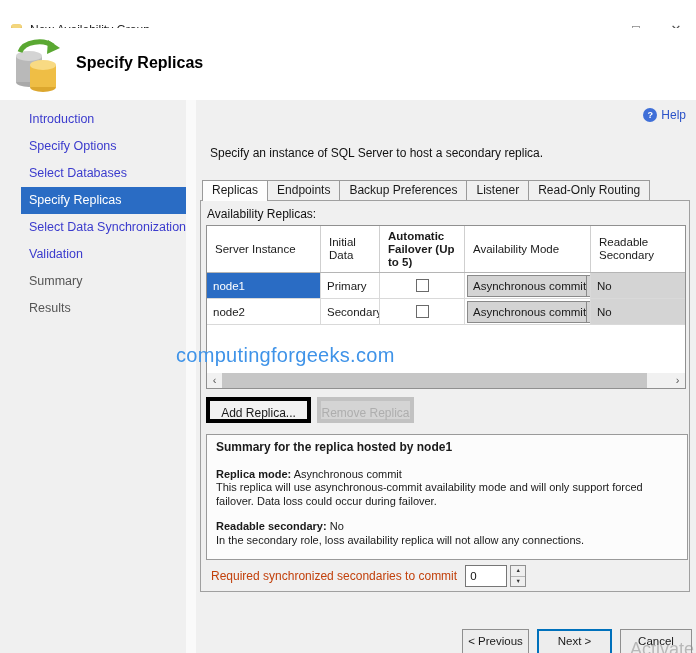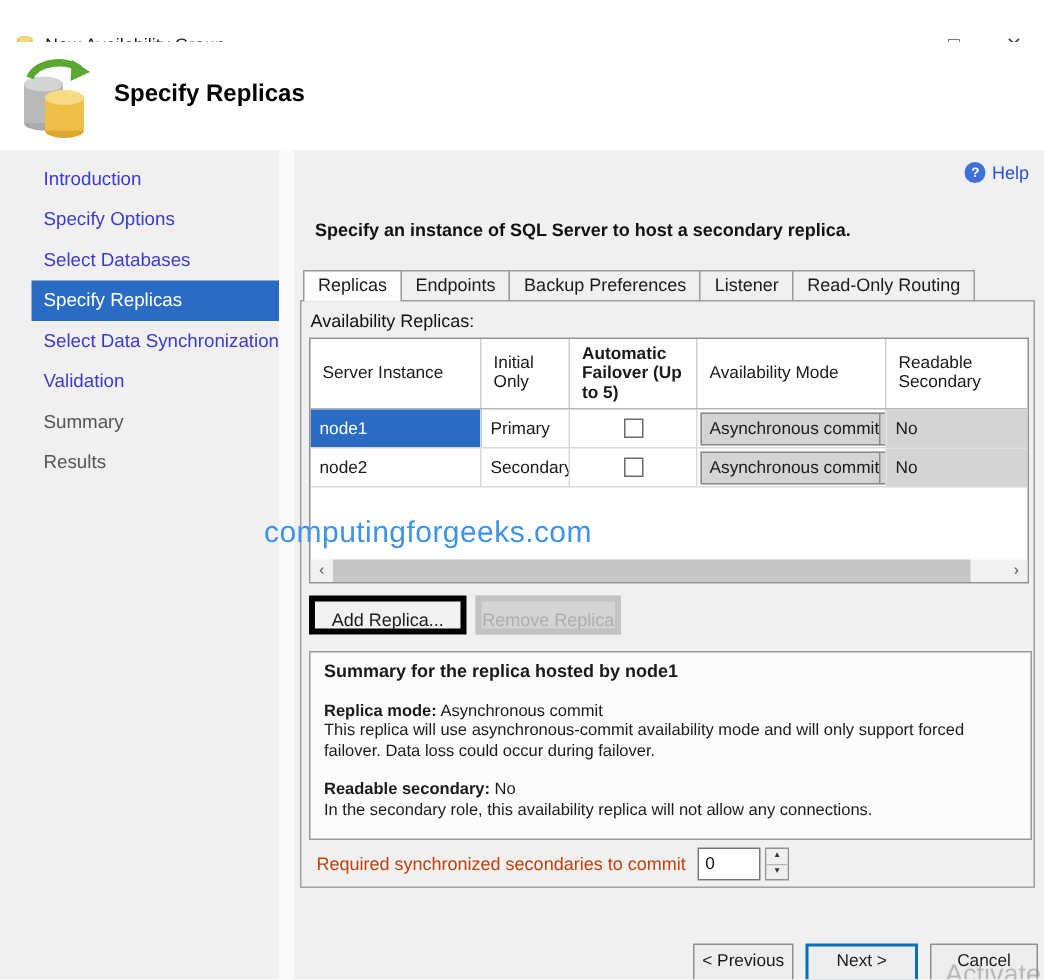--- a/index.html
+++ b/index.html
@@ -22,21 +22,21 @@
   .body-bg { position:absolute; top:100px; left:0; width:696px; height:553px; background:#f0f0f0; border-top:1px solid #ddd; }
   .sidebar { position:absolute; top:100px; left:0; width:186px; height:553px; background:#f0f0f0; padding-top:6px;padding-left:21px; }
   .side-item { height:27px; line-height:27px; padding-left:8px; font-size:12.5px; color:#3b3bcd; cursor:pointer; white-space:nowrap; }
   .side-item.selected { background:#2a6cc4; color:#fff; }
   .side-item.disabled { color:#555; }
   .main-gap { position:absolute; top:100px; left:186px; width:10px; height:553px; background:#fafafa; }
 
   .main { position:absolute; top:100px; left:196px; width:500px; height:553px; background:#f0f0f0; }
   .help-link { position:absolute; top:8px; right:10px; font-size:12px; color:#2a52c8; display:flex; align-items:center; gap:4px; cursor:pointer; }
   .help-ball { display:inline-block; width:14px; height:14px; border-radius:50%; background:#3f6fd8; color:#fff; font-size:9px; font-weight:bold; text-align:center; line-height:14px; }
-  .instruction { position:absolute; left:14px; top:46px; font-size:12px; font-weight:bold; color:#111; }
+  .instruction { position:absolute; left:14px; top:46px; font-size:12px; font-weight:normal; color:#111; }
 
   
   .tabstrip { position:absolute; left:6px; top:80px; display:flex; z-index:5; }
   .tab { height:20px; line-height:18px; padding:0 9px; font-size:12px; color:#1a1a1a; background:#f0f0f0; border:1px solid #9a9a9a; border-bottom:none; margin-right:-1px; cursor:pointer; }
   .tab.active { background:#fdfdfd; height:21px; position:relative; z-index:6; }
 
   
   .panel { position:absolute; left:4px; top:100px; width:490px; height:392px; border:1px solid #a0a0a0; background:#f0f0f0; }
   .replicas-label { position:absolute; left:6px; top:6px; font-size:12px; color:#111; }
 
@@ -148,21 +148,21 @@
       <div class="tab">Listener</div>
       <div class="tab">Read-Only Routing</div>
     </div>
 
     <div class="panel">
       <div class="replicas-label">Availability Replicas:</div>
 
       <div class="grid">
         <div class="grid-header">
           <div class="gh-cell c1">Server Instance</div>
-          <div class="gh-cell c2">Initial Only</div>
+          <div class="gh-cell c2">Initial Data</div>
           <div class="gh-cell c3" style="justify-content:flex-start;">Automatic Failover (Up to 5)</div>
           <div class="gh-cell c4">Availability Mode</div>
           <div class="gh-cell c5" style="border-right:none;">Readable Secondary</div>
         </div>
 
         <div class="grid-row">
           <div class="gr-cell c1 sel-cell">
               <span class="cell-text">node1</span>
             </div>
           <div class="gr-cell c2">
@@ -214,21 +214,21 @@
       <div class="btn disabled" id="remove-replica">Remove Replica</div>
 
       <div class="summary">
         <div class="s-title">Summary for the replica hosted by node1</div>
         <div class="s-block">
           <div><span class="s-label">Replica mode:</span><span> Asynchronous commit</span></div>
           <div>This replica will use asynchronous-commit availability mode and will only support forced failover. Data loss could occur during failover.</div>
         </div>
         <div class="s-block">
           <div><span class="s-label">Readable secondary:</span><span> No</span></div>
-          <div>In the secondary role, this availability replica will not allow any connections.</div>
+          <div>In the secondary role, loss availability replica will not allow any connections.</div>
         </div>
       </div>
 
       <div class="commit-row">
         <span class="commit-label">Required synchronized secondaries to commit</span>
         <span class="spin-input">0</span>
         <span class="spin-btns">
           <span class="spin-btn">▲</span>
           <span class="spin-btn">▼</span>
         </span>

